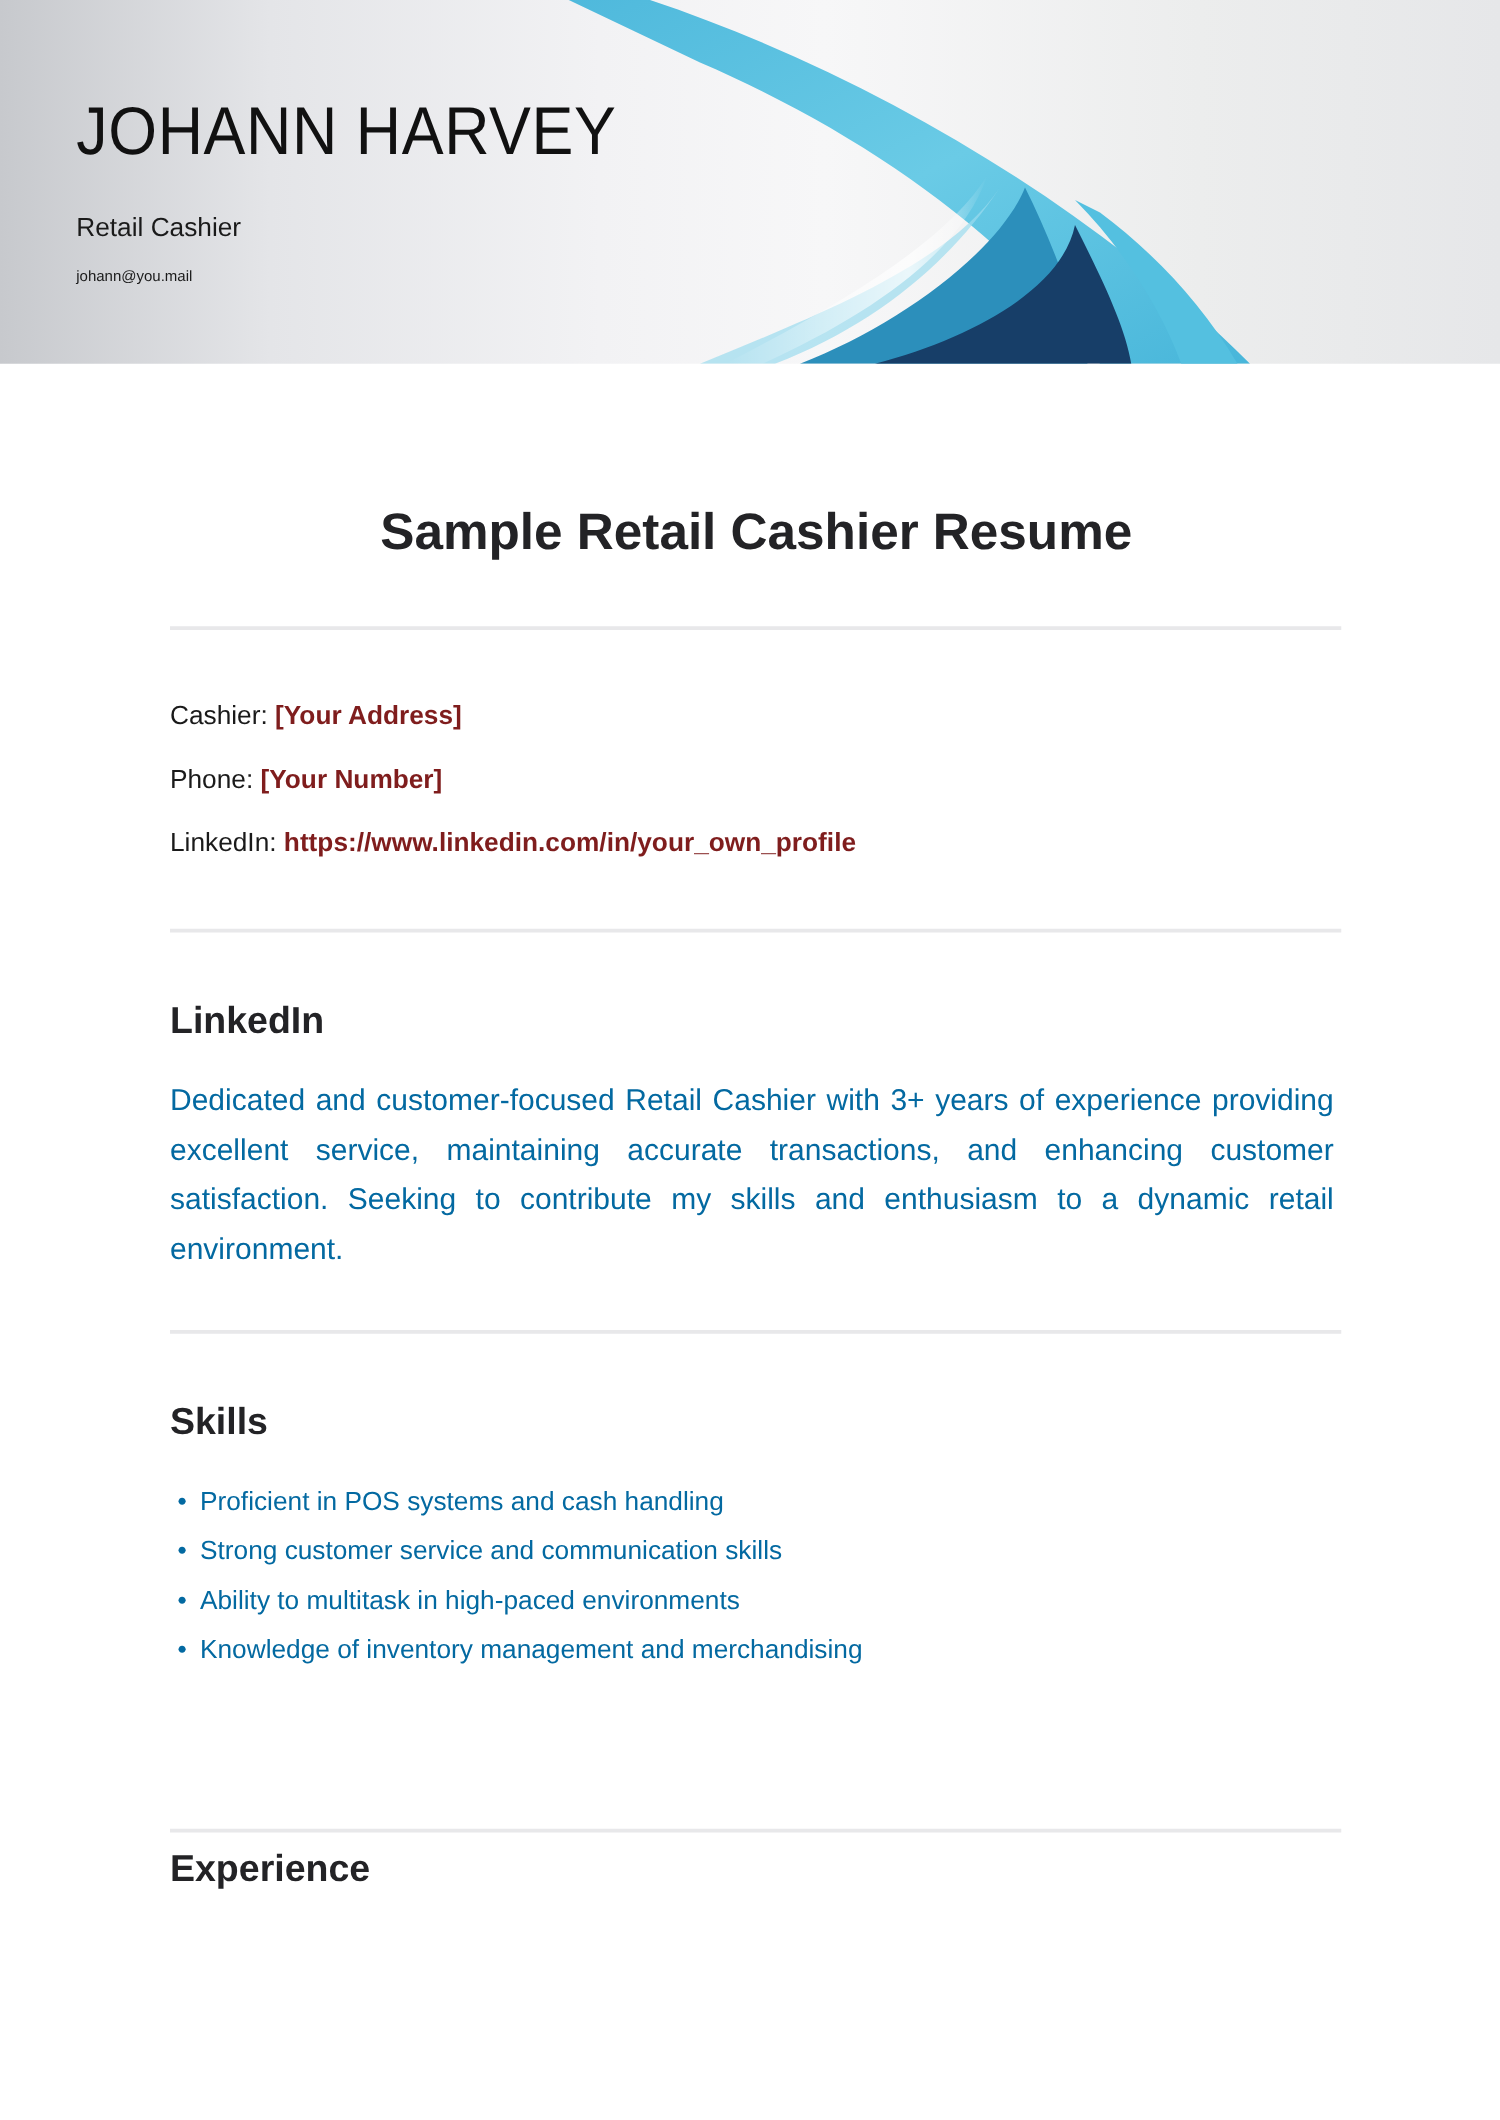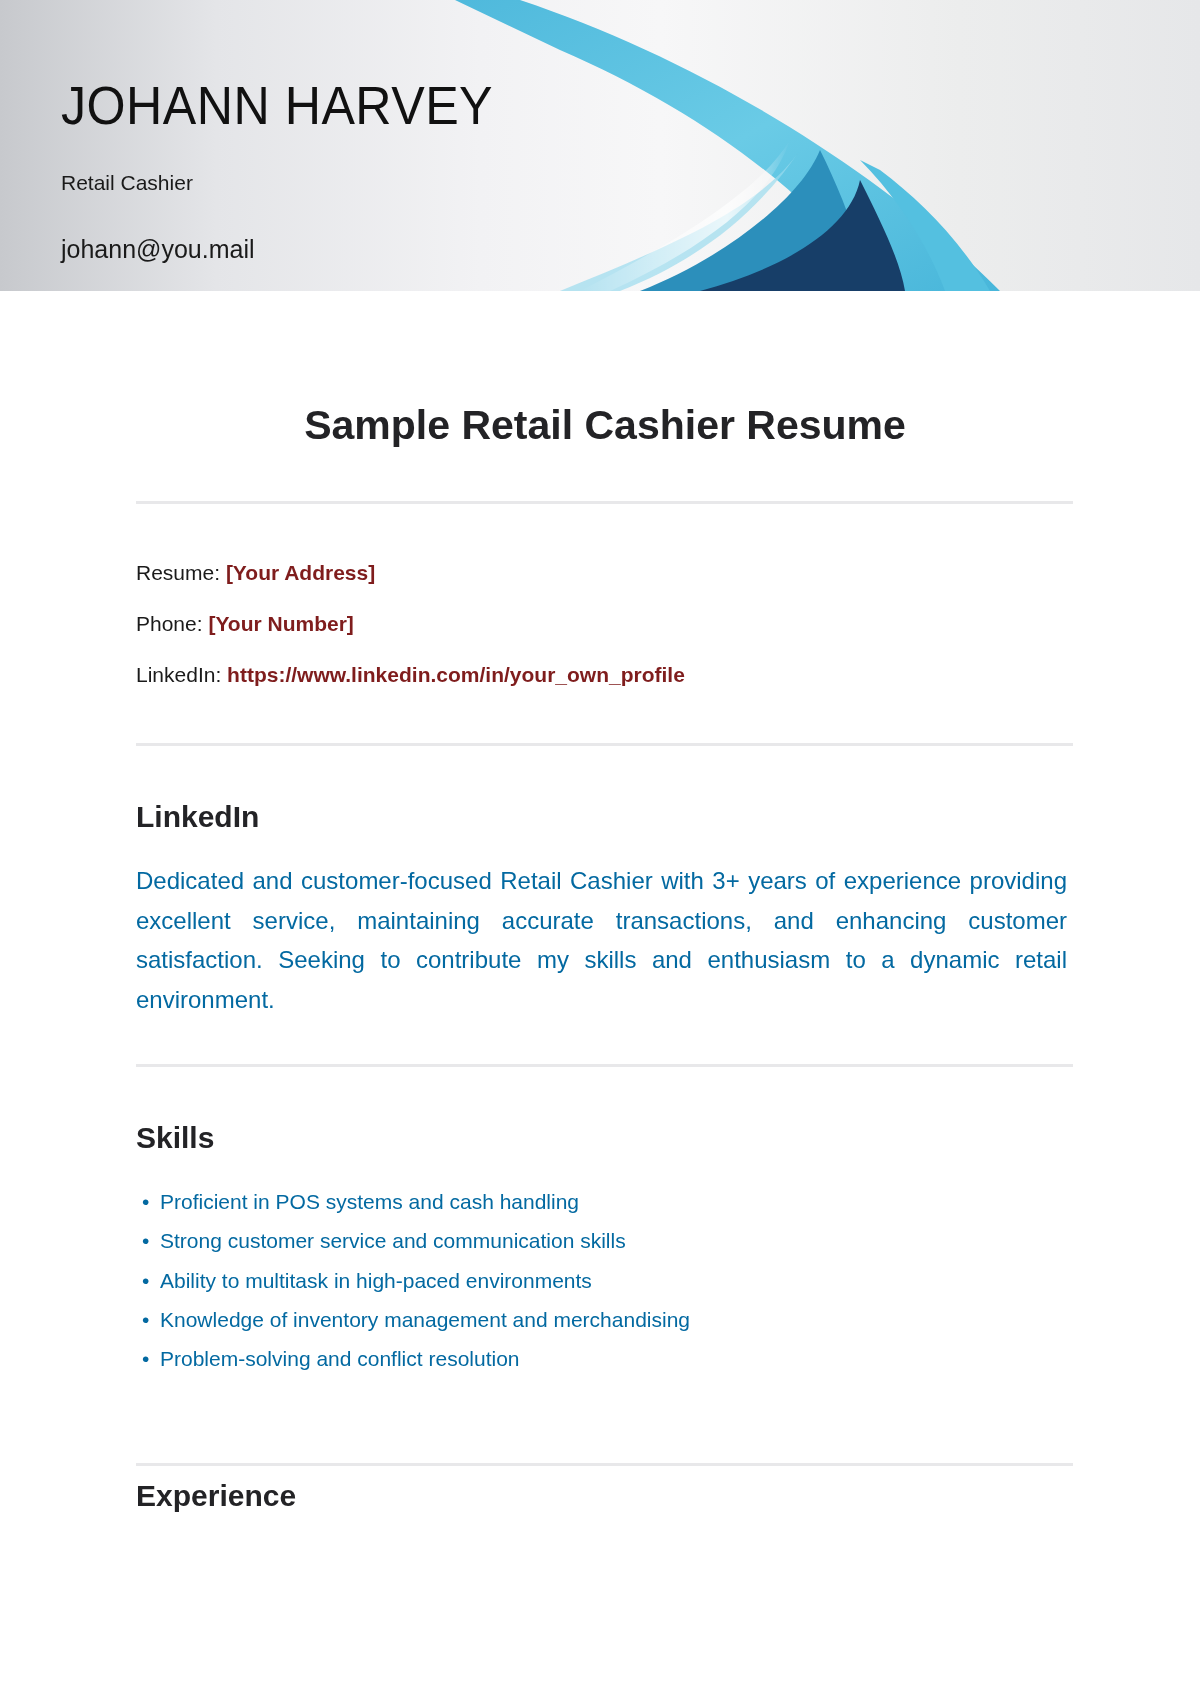--- a/index.html
+++ b/index.html
@@ -11,21 +11,21 @@
     background: linear-gradient(90deg, #c7c9cd 0%, #e4e5e8 18%, #f2f2f4 40%, #f7f7f8 55%, #eceded 80%, #e6e7e9 100%);
     overflow: hidden;
   }
   .header svg.swoosh { position: absolute; left: 0; top: 0; width: 1200px; height: 291px; }
   .header .name {
     position: absolute; left: 61px; top: 74px;
     font-size: 54px; font-weight: 400; letter-spacing: 0.5px; color: #111;
     transform: scaleX(0.93); transform-origin: left top;
   }
   .header .role { position: absolute; left: 61px; top: 171px; font-size: 21px; color: #1a1a1a; }
-  .header .email { position: absolute; left: 61px; top: 235px; font-size: 25px; color: #1a1a1a; }
+  .header .email { position: absolute; left: 61px; top: 214px; font-size: 12px; color: #1a1a1a; }
 
   .doc-title {
     position: absolute; left: 0; width: 1210px; top: 402px; text-align: center;
     font-size: 41px; font-weight: 700; color: #232326;
   }
   .divider { position: absolute; left: 136px; width: 937px; height: 3px; background: #e8e8ea; }
 
   .contact-line { position: absolute; left: 136px; font-size: 21px; color: #1a1a1a; }
   .contact-line b { font-weight: 700; color: #7f1d1d; }
 
@@ -73,21 +73,21 @@
   <div class="name">JOHANN HARVEY</div>
   <div class="role">Retail Cashier</div>
   <div class="email">johann@you.mail</div>
 </div>
 
 <h1 class="doc-title">Sample Retail Cashier Resume</h1>
 
 <div class="divider" style="top:501px;"></div>
 
 <div class="contact-line" style="top:561px;">
-  <span>Resume:</span>
+  <span>Cashier:</span>
   <b>[Your Address]</b>
 </div>
 <div class="contact-line" style="top:612px;">
   <span>Phone:</span>
   <b>[Your Number]</b>
 </div>
 <div class="contact-line" style="top:663px;">
   <span>LinkedIn:</span>
   <b>https://www.linkedin.com/in/your_own_profile</b>
 </div>
@@ -98,18 +98,17 @@
 <p class="objective">Dedicated and customer-focused Retail Cashier with 3+ years of experience providing excellent service, maintaining accurate transactions, and enhancing customer satisfaction. Seeking to contribute my skills and enthusiasm to a dynamic retail environment.</p>
 
 <div class="divider" style="top:1064px;"></div>
 
 <h2 class="section-title" style="top:1121px;">Skills</h2>
 <ul class="skills">
   <li><span class="bullet">•</span><span>Proficient in POS systems and cash handling</span></li>
   <li><span class="bullet">•</span><span>Strong customer service and communication skills</span></li>
   <li><span class="bullet">•</span><span>Ability to multitask in high-paced environments</span></li>
   <li><span class="bullet">•</span><span>Knowledge of inventory management and merchandising</span></li>
-  <li><span class="bullet">•</span><span>Problem-solving and conflict resolution</span></li>
 </ul>
 
 <div class="divider" style="top:1463px;"></div>
 
 <h2 class="section-title" style="top:1479px;">Experience</h2>
 
 </body></html>

